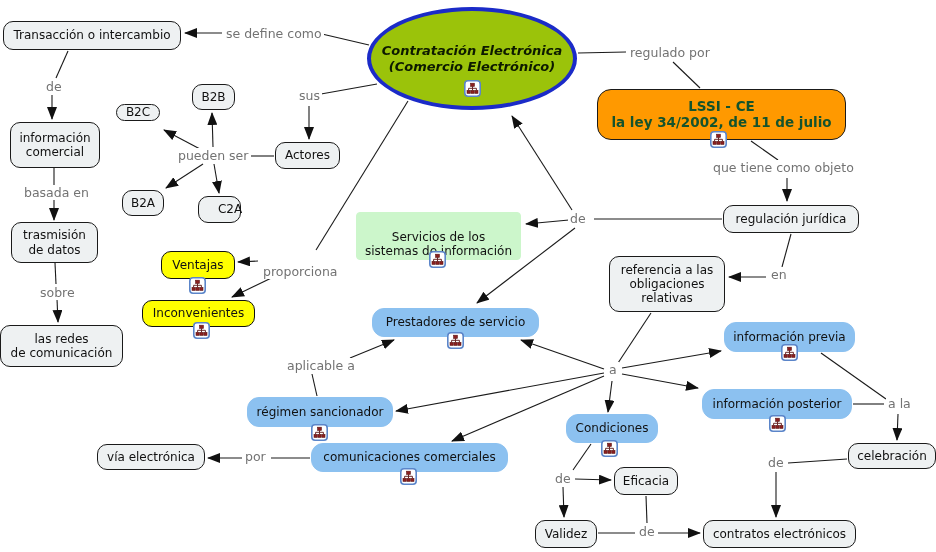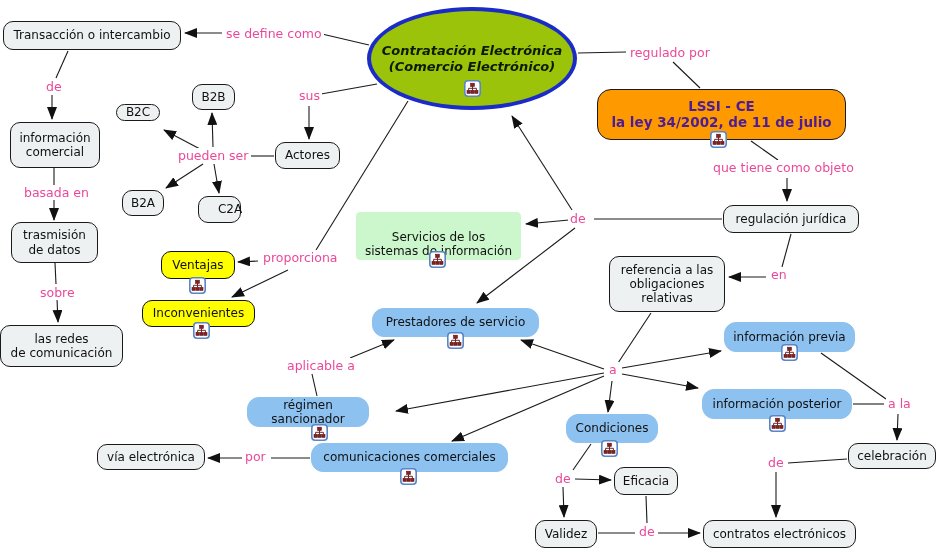--- a/index.html
+++ b/index.html
@@ -5,24 +5,24 @@
   html,body{margin:0;padding:0;background:#fff;}
   .stage{position:relative;width:936px;height:552px;background:#ffffff;overflow:hidden;
          font-family:"DejaVu Sans","Liberation Sans",sans-serif;}
   svg.wires{position:absolute;left:0;top:0;z-index:1;}
   .node{position:absolute;z-index:2;box-sizing:border-box;display:flex;align-items:center;justify-content:center;
         text-align:center;font-size:12px;line-height:1.18;color:#111;white-space:pre-line;padding:1px 3px;}
   .plain{background:#eef1f2;border:1px solid #1a1a1a;border-radius:10px;}
   .yellow{background:#ffff00;border:1.4px solid #111;border-radius:10px;}
   .blue{background:#8cc1f0;border:1px solid #8cc1f0;border-radius:12px;}
   .greenbox{background:#ccf6cb;border:1px solid #ccf6cb;border-radius:4px;align-items:flex-end;}
-  .orange{background:#ff9900;border:1.5px solid #1a1a1a;border-radius:14px;font-weight:bold;font-size:13.5px;color:#4c1d95;}
+  .orange{background:#ff9900;border:1.5px solid #1a1a1a;border-radius:14px;font-weight:bold;font-size:13.5px;color:#14532d;}
   .ellipse{background:#9bc30a;border:4px solid #1b2bc8;border-radius:50%;
            font-weight:bold;font-style:italic;font-size:13px;color:#0d1a00;}
-  .lp{position:absolute;z-index:3;background:#ffffff;padding:0 2px;font-size:12.5px;color:#ec4899;white-space:nowrap;}
+  .lp{position:absolute;z-index:3;background:#ffffff;padding:0 2px;font-size:12.5px;color:#737373;white-space:nowrap;}
   .cicon{position:absolute;z-index:4;width:17px;height:17px;cursor:pointer;}
 </style>
 </head>
 <body>
 
 <div class="stage">
 
   <svg class="wires" width="936" height="552">
     <defs>
       <marker id="ah" markerUnits="userSpaceOnUse" markerWidth="13" markerHeight="10" refX="12" refY="5" orient="auto">
@@ -113,35 +113,35 @@
   <div class="node greenbox" style="left:356px;top:212px;width:165px;height:48px;"><span>Servicios de los
 sistemas de información</span></div>
   <div class="node plain" style="left:723px;top:205px;width:136px;height:28px;"><span>regulación jurídica</span></div>
   <div class="node plain" style="left:609px;top:256px;width:116px;height:56px;"><span>referencia a las
 obligaciones
 relativas</span></div>
   <div class="node blue" style="left:372px;top:308px;width:167px;height:29px;"><span>Prestadores de servicio</span></div>
   <div class="node blue" style="left:724px;top:322px;width:131px;height:30px;"><span>información previa</span></div>
   <div class="node blue" style="left:702px;top:389px;width:150px;height:30px;"><span>información posterior</span></div>
   <div class="node plain" style="left:848px;top:443px;width:88px;height:26px;"><span>celebración</span></div>
-  <div class="node blue" style="left:247px;top:397px;width:122px;height:30px;"><span>régimen sancionador</span></div>
+  <div class="node blue" style="left:247px;top:397px;width:146px;height:30px;"><span>régimen sancionador</span></div>
   <div class="node blue" style="left:311px;top:443px;width:197px;height:29px;"><span>comunicaciones comerciales</span></div>
   <div class="node plain" style="left:97px;top:444px;width:108px;height:26px;"><span>vía electrónica</span></div>
   <div class="node blue" style="left:566px;top:414px;width:92px;height:29px;"><span>Condiciones</span></div>
   <div class="node plain" style="left:614px;top:467px;width:64px;height:28px;border-radius:10px;"><span>Eficacia</span></div>
   <div class="node plain" style="left:535px;top:520px;width:62px;height:28px;"><span>Validez</span></div>
   <div class="node plain" style="left:703px;top:520px;width:153px;height:28px;"><span>contratos electrónicos</span></div>
 
   <div class="lp" style="left:224px;top:26px;">se define como</div>
   <div class="lp" style="left:44px;top:79px;">de</div>
   <div class="lp" style="left:22px;top:185px;">basada en</div>
   <div class="lp" style="left:38px;top:285px;">sobre</div>
   <div class="lp" style="left:176px;top:148px;">pueden ser</div>
   <div class="lp" style="left:297px;top:88px;">sus</div>
-  <div class="lp" style="left:261px;top:250px;">proporciona</div>
+  <div class="lp" style="left:261px;top:264px;">proporciona</div>
   <div class="lp" style="left:628px;top:45px;">regulado por</div>
   <div class="lp" style="left:711px;top:160px;">que tiene como objeto</div>
   <div class="lp" style="left:568px;top:211px;">de</div>
   <div class="lp" style="left:769px;top:267px;">en</div>
   <div class="lp" style="left:607px;top:362px;">a</div>
   <div class="lp" style="left:285px;top:358px;">aplicable a</div>
   <div class="lp" style="left:243px;top:449px;">por</div>
   <div class="lp" style="left:886px;top:396px;">a la</div>
   <div class="lp" style="left:553px;top:471px;">de</div>
   <div class="lp" style="left:637px;top:524px;">de</div>

